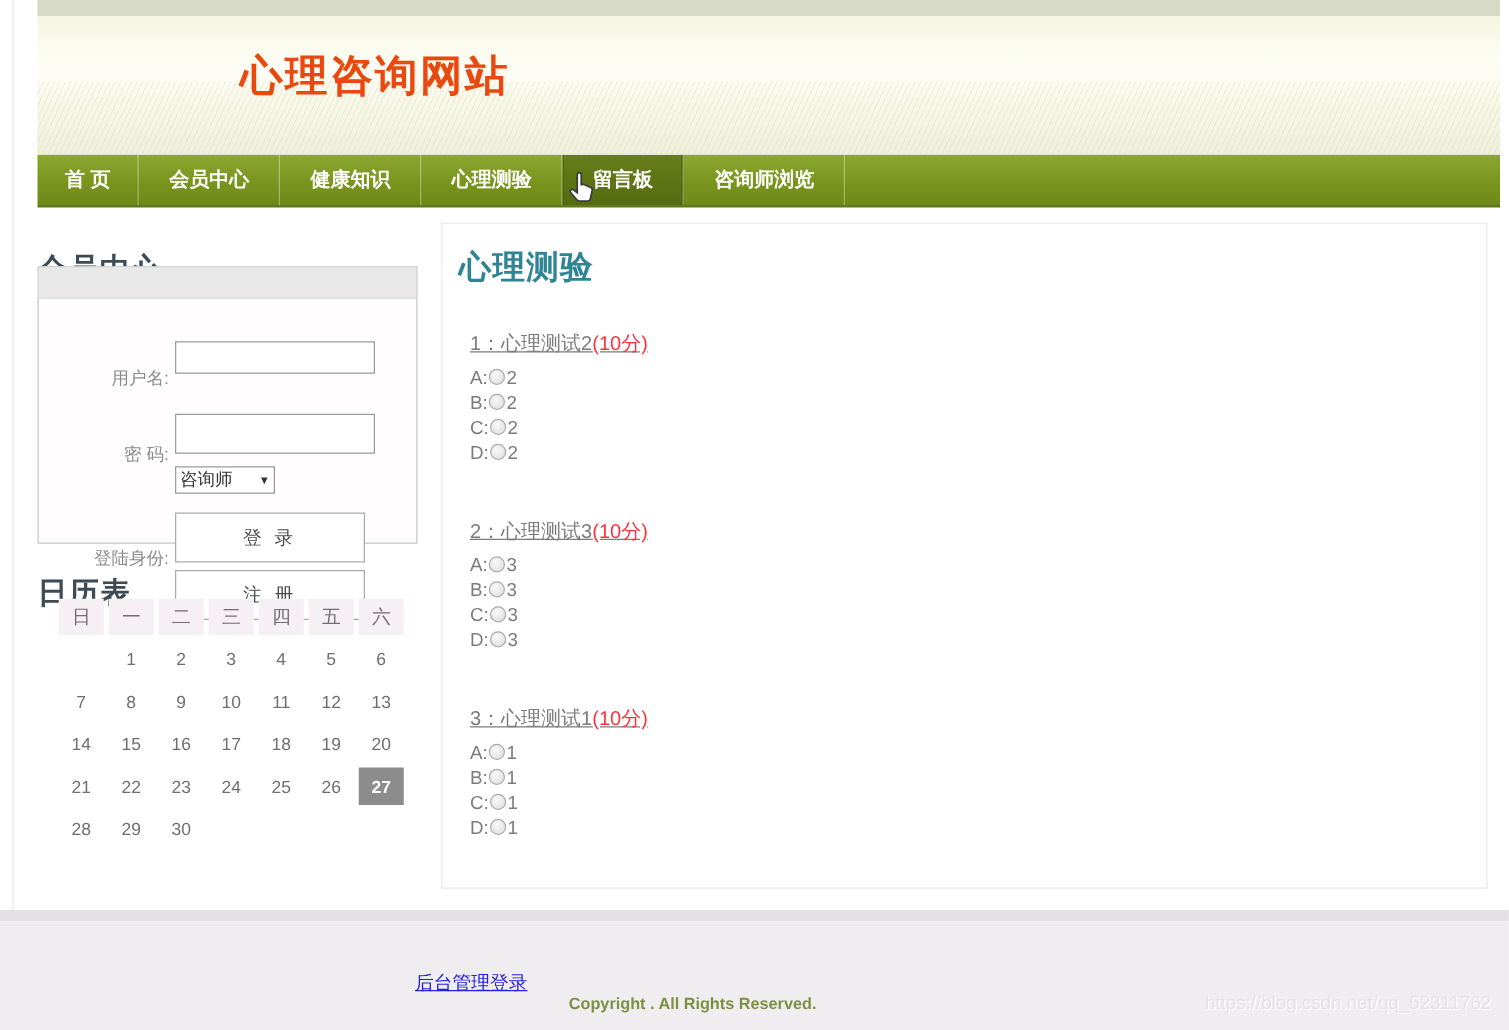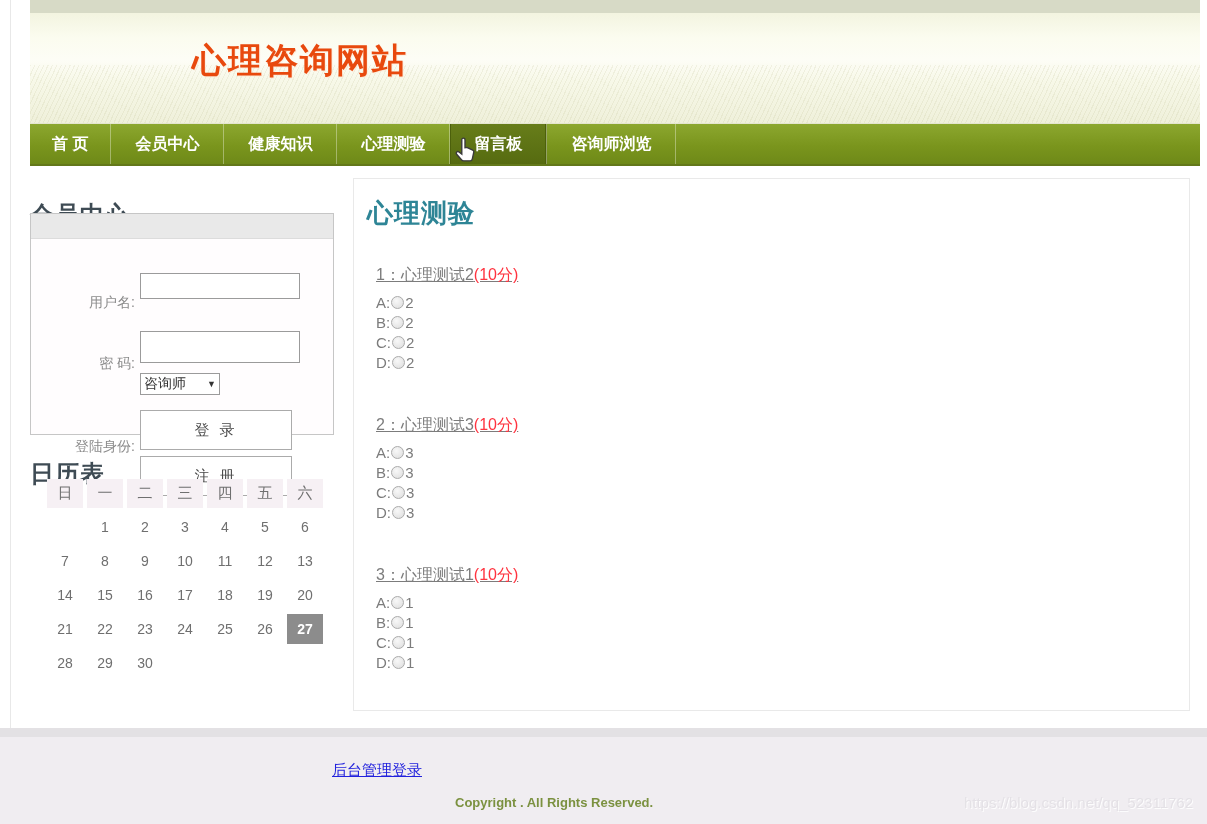--- a/index.html
+++ b/index.html
@@ -112,21 +112,21 @@
   }
   .submit-btn{
     margin:24px 0 0 22px;font-size:14px;color:#111;font-family:inherit;
     background:linear-gradient(#f6f6f6,#e4e4e4);border:1px solid #8f8f8f;
     padding:2px 8px;cursor:pointer;
   }
   
   .footer-band{position:absolute;left:0;top:728px;width:1207px;height:9px;background:var(--footer-band,#e3e1e4);}
   .footer{position:absolute;left:0;top:737px;width:1207px;height:87px;background:var(--footer-bg,#f0edf1);}
   .admin-link{
-    position:absolute;left:332px;top:24px;font-size:15px;
+    position:absolute;left:332px;top:40px;font-size:15px;
     color:var(--link-blue,#2222dd);text-decoration:underline;cursor:pointer;
   }
   .copyright{
     position:absolute;left:455px;top:58px;font-size:13px;font-weight:bold;
     color:var(--copyright-green,#7b9140);
   }
   .watermark{
     position:absolute;right:14px;top:57px;font-size:15px;
     color:#e4e1e6;text-shadow:1px 1px 0 rgba(255,255,255,0.85);
   }

